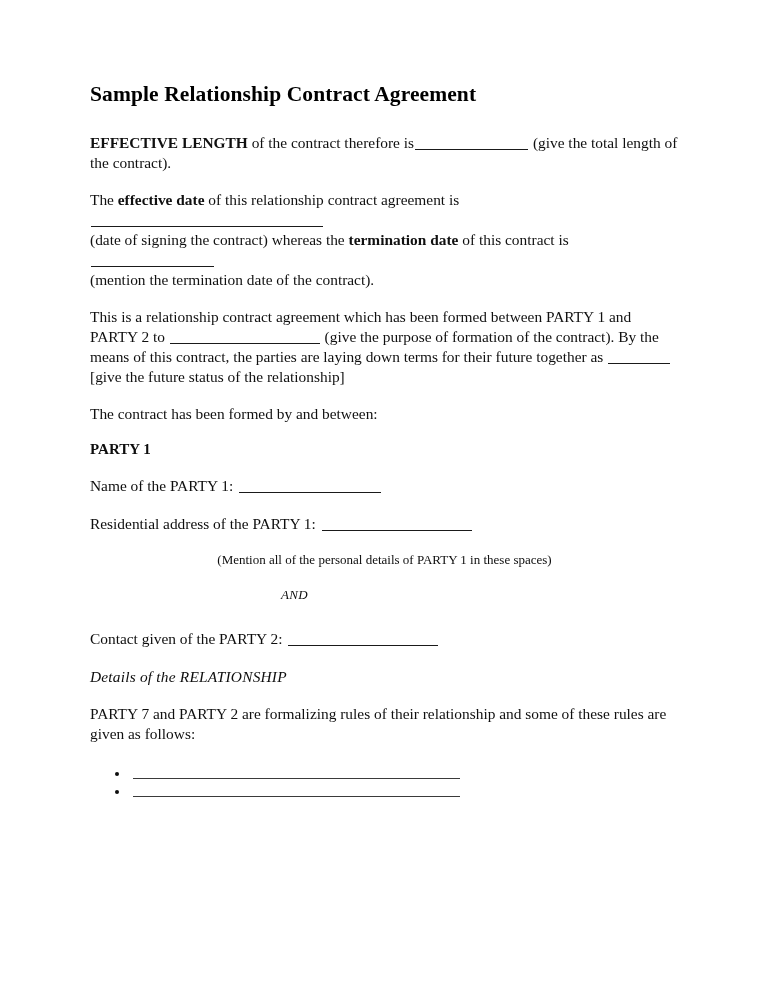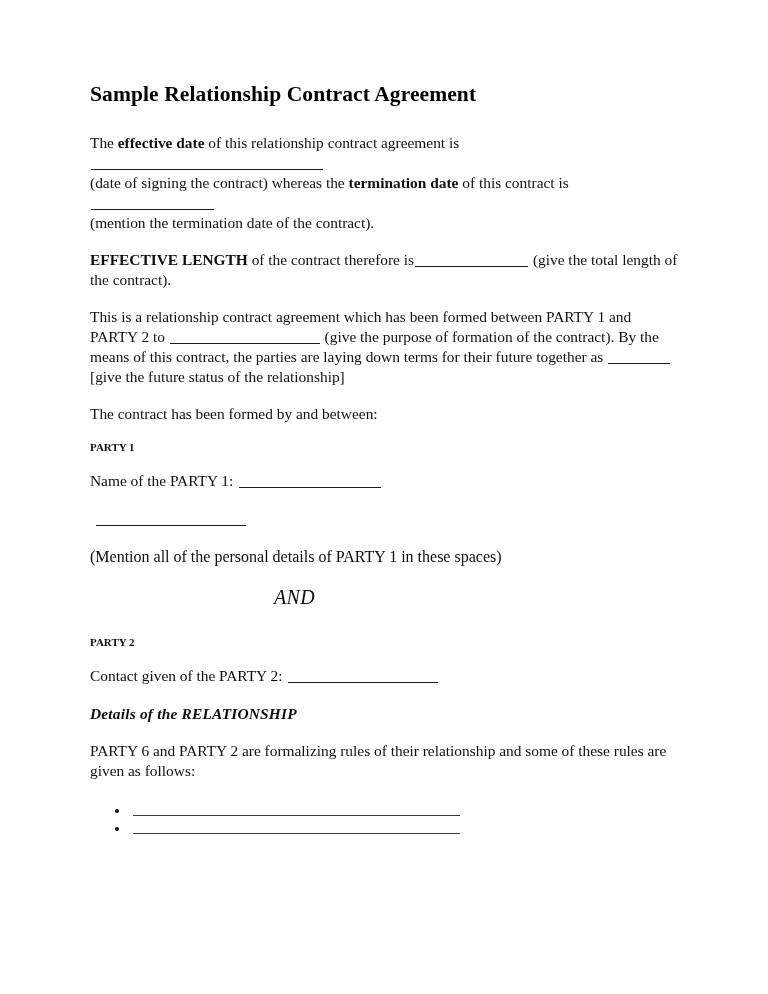--- a/index.html
+++ b/index.html
@@ -63,28 +63,28 @@
     margin: 0 1px;
   }
   .blank.w-xxl { width: 232px; }
   .blank.w-xl  { width: 150px; }
   .blank.w-lg  { width: 123px; }
   .blank.w-md  { width: 113px; }
   .blank.w-sm  { width: 62px; }
 
   
   .section-head {
-    font-size: 11px;
+    font-size: 15px;
     font-weight: bold;
     margin: 0 0 17px 0;
     line-height: 1.3;
   }
   .section-head-ital {
     font-size: 15.4px;
-    font-weight: bold;
+    font-weight: normal;
     font-style: italic;
     margin: 0 0 17px 0;
     line-height: 1.3;
     letter-spacing: 0.2px;
   }
 
   
   .field-line {
     font-size: 15.4px;
     line-height: 1.3;
@@ -97,28 +97,29 @@
     height: 0.8em;
     vertical-align: -2px;
     margin-left: 6px;
   }
   .r-142 { width: 142px; }
   .r-150 { width: 150px; }
   .r-132 { width: 132px; }
   .r-118 { width: 118px; }
 
   .note-line {
-    font-size: 16px;
+    font-size: 13px;
     line-height: 1.3;
     margin: 0 0 18px 0;
+    text-align: center;
   }
 
   
   .and-sep {
-    font-size: 20px;
+    font-size: 13px;
     font-style: italic;
     font-weight: normal;
     text-align: center;
     margin: 9px 0 26px 0;
     padding-right: 180px;
     letter-spacing: 0.4px;
   }
 
   
   .bullet-list {
@@ -149,49 +150,48 @@
   }
 </style>
 </head>
 <body>
 
 <div class="page">
   <div class="content">
 
     <h1 class="doc-title">Sample Relationship Contract Agreement</h1>
 
+    <p class="para"><span class="b">EFFECTIVE LENGTH</span><span> of the contract therefore is</span><span class="blank w-md"></span><span> (give the total length of the contract).</span></p>
+
     <p class="para"><span>The </span><span class="b">effective date</span><span> of this relationship contract agreement is </span><span class="blank w-xxl"></span><br><span>(date of signing the contract) whereas the </span><span class="b">termination date</span><span> of this contract is </span><span class="blank w-lg"></span><br><span>(mention the termination date of the contract).</span></p>
 
-    <p class="para"><span class="b">EFFECTIVE LENGTH</span><span> of the contract therefore is</span><span class="blank w-md"></span><span> (give the total length of the contract).</span></p>
-
     <p class="para"><span>This is a relationship contract agreement which has been formed between PARTY 1 and PARTY 2 to </span><span class="blank w-xl"></span><span> (give the purpose of formation of the contract). By the means of this contract, the parties are laying down terms for their future together as </span><span class="blank w-sm"></span><span> [give the future status of the relationship]</span></p>
 
     <p class="para tight">The contract has been formed by and between:</p>
 
     <div class="section-head">PARTY 1</div>
 
     <div class="field-line"><span>Name of the PARTY 1:</span><span class="field-rule r-142"></span></div>
 
-    <div class="field-line"><span class="field-rule r-150"></span></div>
+    <div class="field-line"><span>Residential address of the PARTY 1:</span><span class="field-rule r-150"></span></div>
 
 
     <div class="note-line">(Mention all of the personal details of PARTY 1 in these spaces)</div>
 
     <div class="and-sep">AND</div>
 
-    <div class="section-head">PARTY 2</div>
 
 
 
     <div class="field-line"><span>Contact given of the PARTY 2:</span><span class="field-rule r-150"></span></div>
 
 
     <div class="section-head-ital">Details of the RELATIONSHIP</div>
 
-    <p class="para">PARTY 6 and PARTY 2 are formalizing rules of their relationship and some of these rules are given as follows:</p>
+    <p class="para">PARTY 7 and PARTY 2 are formalizing rules of their relationship and some of these rules are given as follows:</p>
 
     <ul class="bullet-list">
       <li class="bullet-row">
         <span class="bullet-dot"></span>
         <span class="bullet-rule"></span>
       </li>
       <li class="bullet-row">
         <span class="bullet-dot"></span>
         <span class="bullet-rule"></span>
       </li>

